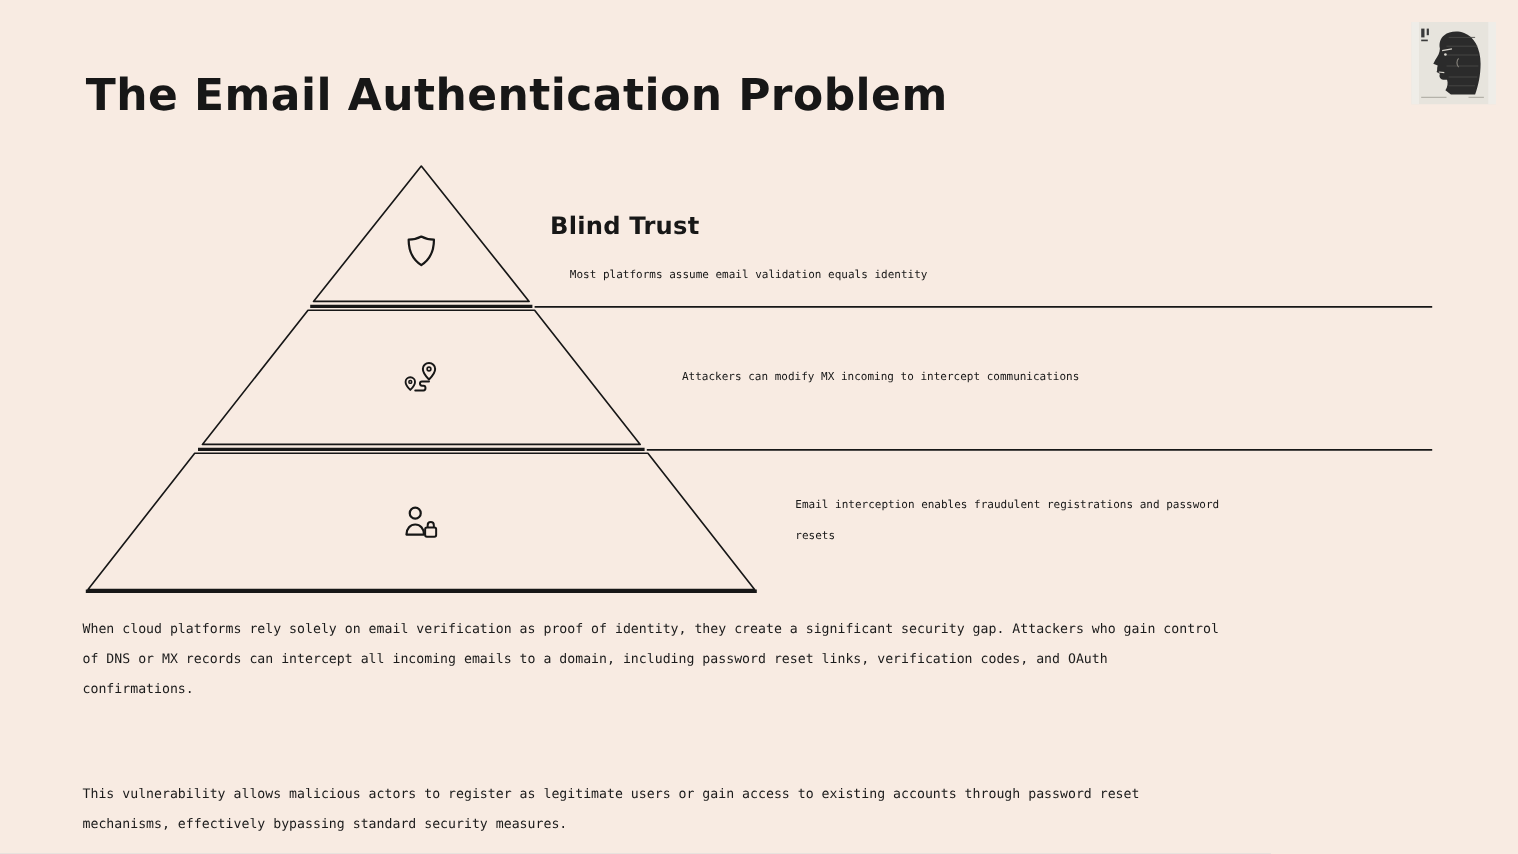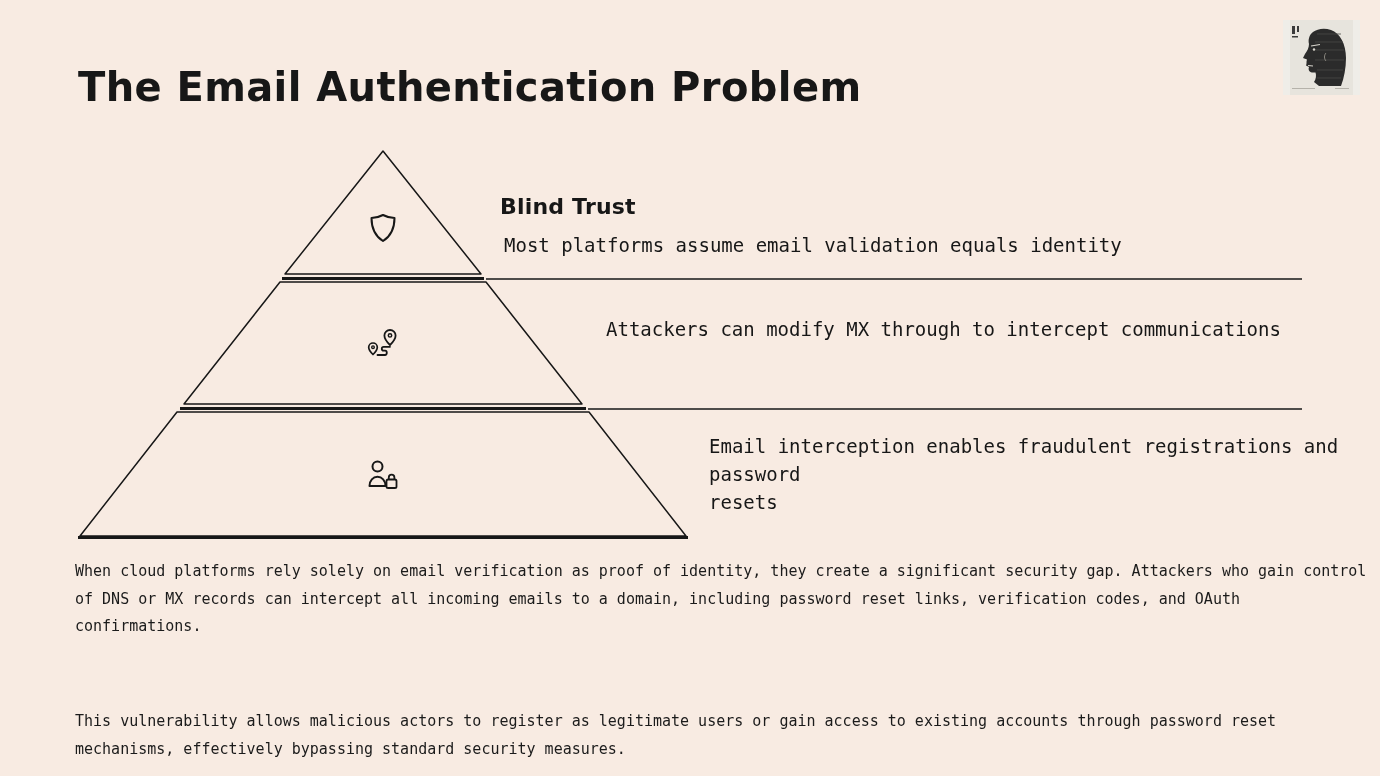--- a/index.html
+++ b/index.html
@@ -13,28 +13,28 @@
     font-size:40px; font-weight:800; letter-spacing:0.4px;
     font-family:"DejaVu Sans", sans-serif;
   }
   .pyramid-svg { position:absolute; left:0; top:0; pointer-events:none; }
   .tier-icon { position:absolute; }
   .icon-shield   { left:369px; top:213px; }
   .icon-route    { left:366px; top:327px; }
   .icon-userlock { left:365px; top:459px; }
   .tier-text { position:absolute; }
   .tier-text h2 { margin:0 0 12px 0; font-size:22px; font-weight:800; letter-spacing:0.2px; }
-  .tier-text p  { margin:4px; font-family:"DejaVu Sans Mono", monospace; font-size:19px;
+  .tier-text p  { margin:18px; font-family:"DejaVu Sans Mono", monospace; font-size:10px;
                   line-height:28px; white-space:pre-line; }
   .tier-1 { left:500px; top:194px; }
   .tier-2 { left:602px; top:311px; }
   .tier-3 { left:705px; top:428px; }
   .body-par {
     position:absolute; left:75px; width:1295px; margin:0;
-    font-family:"DejaVu Sans Mono", monospace; font-size:15px;
+    font-family:"DejaVu Sans Mono", monospace; font-size:12px;
     line-height:27.5px; white-space:pre-line; color:#1b1b1b;
   }
   .par-1 { top:558px; }
   .par-2 { top:660px;margin-top:48px; }
   .corner-image { position:absolute; left:1283px; top:20px; width:77px; height:75px; }
 </style>
 </head>
 <body>
 
 <div class="slide">
@@ -75,21 +75,21 @@
     <rect x="21.5" y="20.5" width="10" height="8.5" rx="1.6" fill="#f8ebe2" stroke="#171717" stroke-width="1.8"></rect>
     <path d="M23.8,20.5 V18.4 A2.8,2.8 0 0 1 29.4,18.4 V20.5" stroke="#171717" stroke-width="1.8"></path>
   </svg>
 
   <div class="tier-text tier-1">
     <h2>Blind Trust</h2>
     <p>Most platforms assume email validation equals identity</p>
   </div>
 
   <div class="tier-text tier-2">
-    <p>Attackers can modify MX through to intercept communications</p>
+    <p>Attackers can modify MX incoming to intercept communications</p>
   </div>
 
   <div class="tier-text tier-3">
     <p>Email interception enables fraudulent registrations and password
 resets</p>
   </div>
 
   <p class="body-par par-1">When cloud platforms rely solely on email verification as proof of identity, they create a significant security gap. Attackers who gain control
 of DNS or MX records can intercept all incoming emails to a domain, including password reset links, verification codes, and OAuth
 confirmations.</p>

